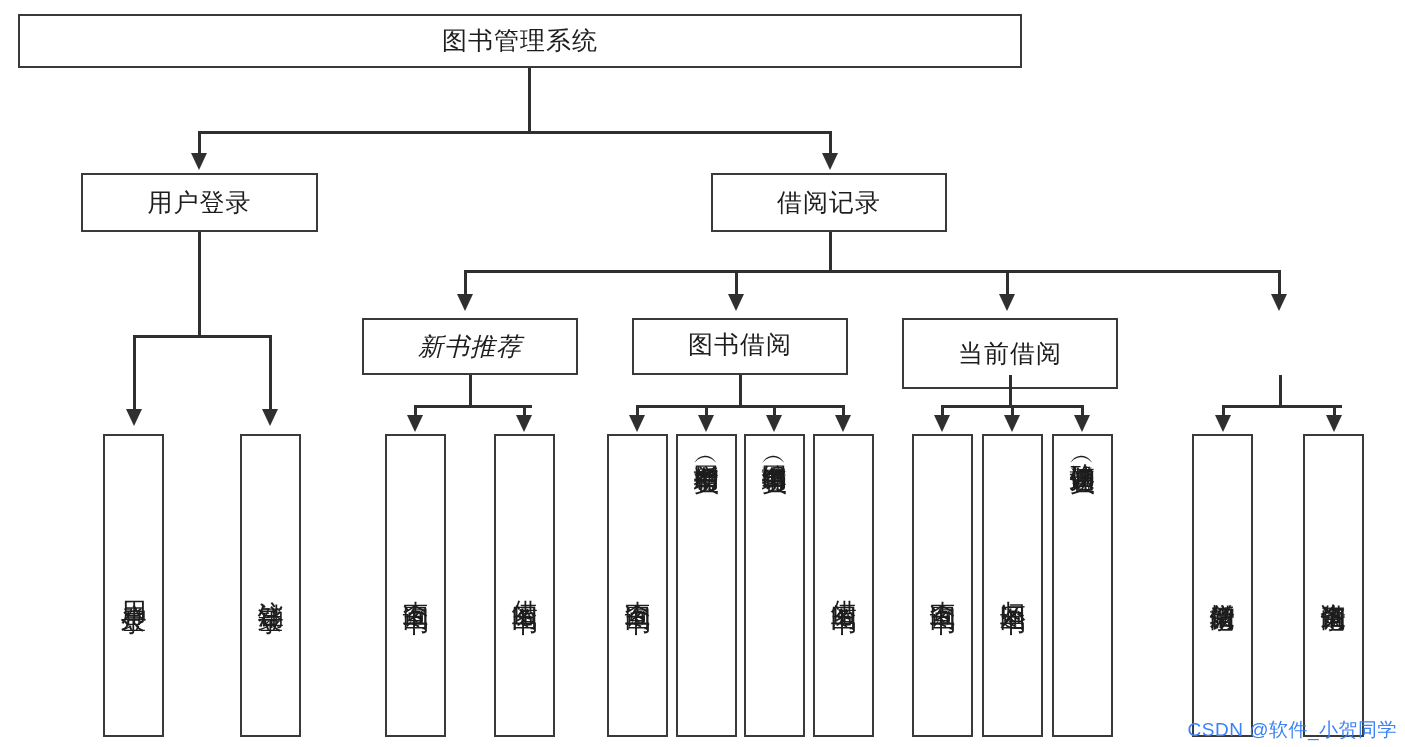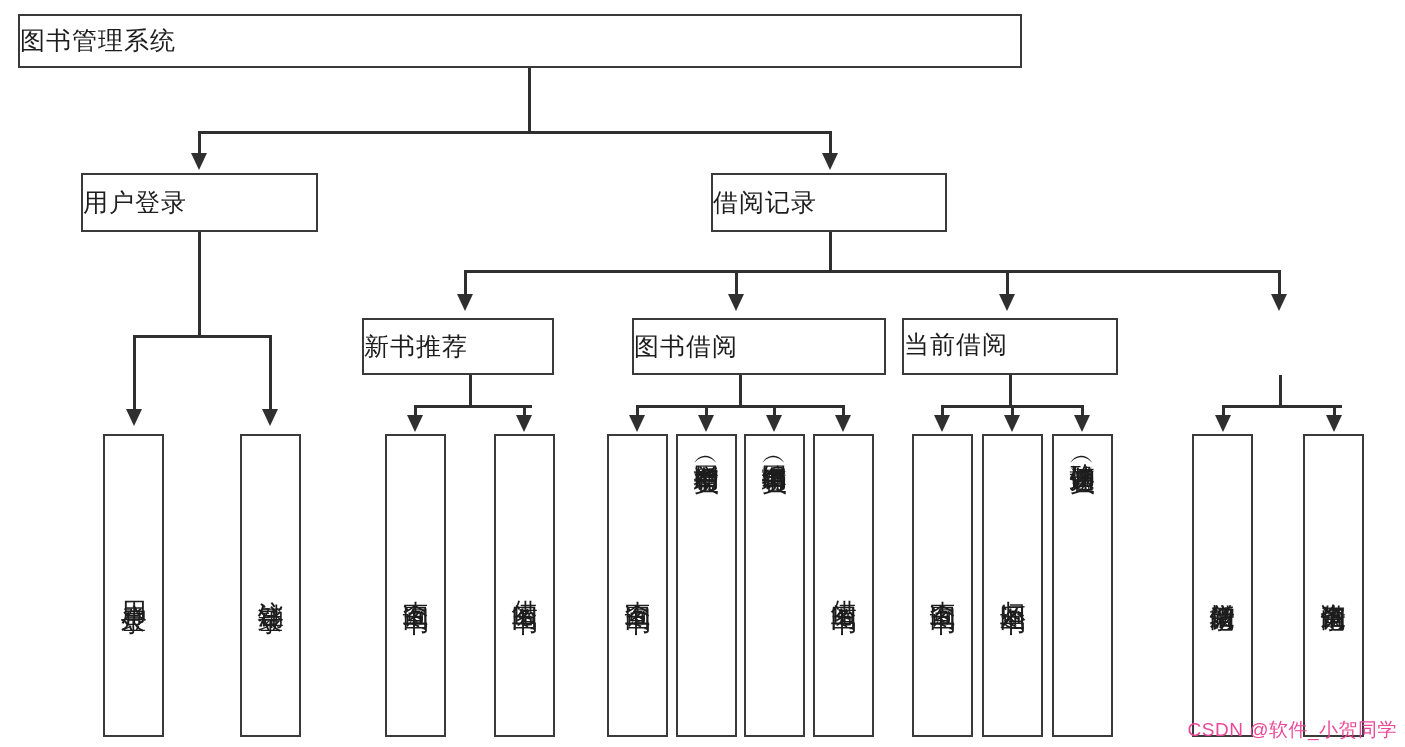--- a/index.html
+++ b/index.html
@@ -12,21 +12,21 @@
   #canvas{position:relative;width:1405px;height:747px;}
 
   
   .node{
     position:absolute;
     box-sizing:border-box;
     background:#ffffff;
     border:2.5px solid #3a3a3a;
     display:flex;
     align-items:center;
-    justify-content:flex-start;
+    justify-content:center;
     color:#1d1d1d;
   }
   .node .lbl{
     display:block;
     line-height:1.18;
     letter-spacing:1px;
     white-space:nowrap;
   }
 
   .node.h .lbl{font-size:25px;}
@@ -60,21 +60,21 @@
     border-left:8px solid transparent;
     border-right:8px solid transparent;
     border-top:17px solid #2f2f2f;
   }
 
   
   #watermark{
     position:absolute;
     right:8px;bottom:4px;
     font-size:19px;
-    color:#ec4899;
+    color:#3b82f6;
     letter-spacing:.5px;
     white-space:nowrap;
     user-select:none;
   }
 </style>
 </head>
 <body>
 
 <div id="canvas">
 
@@ -113,27 +113,27 @@
 
   <div class="ln vln" style="left:735px;top:270px;height:26px;"></div>
   <div class="arrow" style="left:728px;top:294px;"></div>
 
   <div class="ln vln" style="left:1006px;top:270px;height:26px;"></div>
   <div class="arrow" style="left:999px;top:294px;"></div>
 
   <div class="ln vln" style="left:1278px;top:270px;height:26px;"></div>
   <div class="arrow" style="left:1271px;top:294px;"></div>
 
-  <div class="node h" style="left:362px;top:318px;width:192px;height:57px;">
+  <div class="node h" style="left:362px;top:318px;width:216px;height:57px;font-style:italic;">
     <span class="lbl">新书推荐</span>
   </div>
-  <div class="node h" style="left:632px;top:318px;width:254px;height:57px;">
+  <div class="node h" style="left:632px;top:318px;width:216px;height:57px;font-family:Liberation Mono, monospace;">
     <span class="lbl">图书借阅</span>
   </div>
-  <div class="node h" style="left:902px;top:318px;width:216px;height:57px;font-family:Liberation Mono, monospace;">
+  <div class="node h" style="left:902px;top:318px;width:216px;height:71px;">
     <span class="lbl">当前借阅</span>
   </div>
 
   <div class="ln vln" style="left:469px;top:375px;height:30px;"></div>
   <div class="ln hln" style="left:414px;top:405px;width:118px;"></div>
   <div class="ln vln" style="left:414px;top:405px;height:12px;"></div>
   <div class="arrow" style="left:407px;top:415px;"></div>
   <div class="ln vln" style="left:523px;top:405px;height:12px;"></div>
   <div class="arrow" style="left:516px;top:415px;"></div>
 

